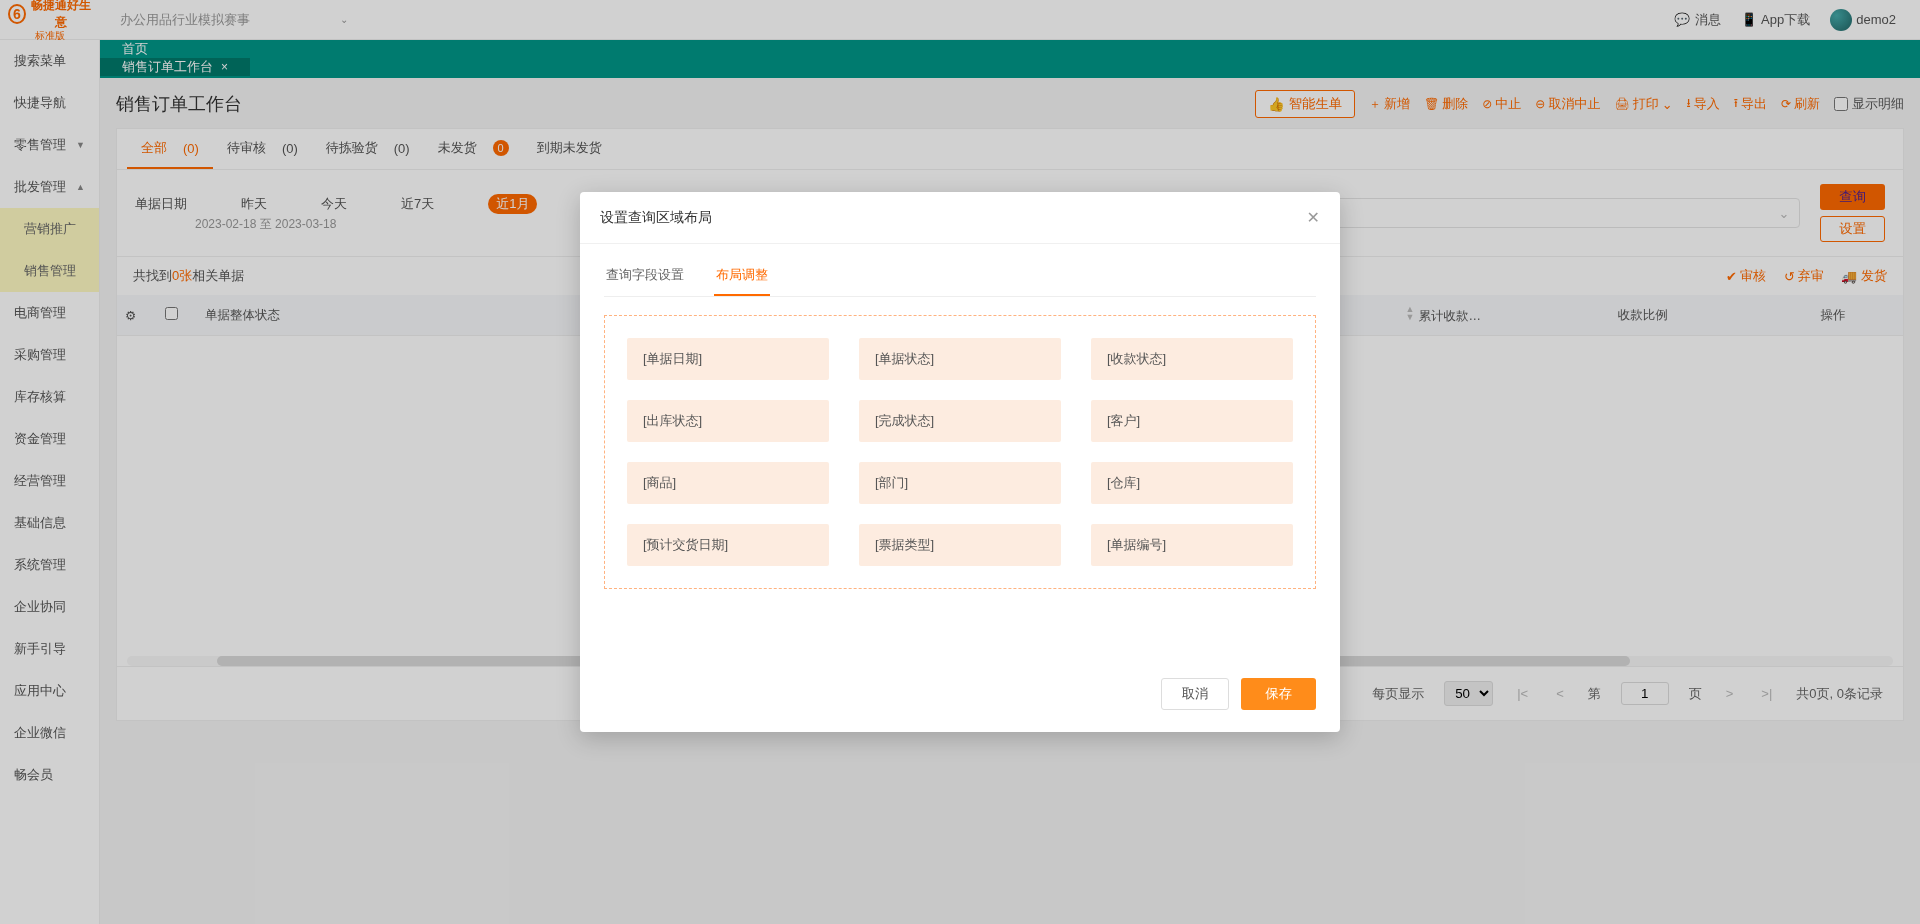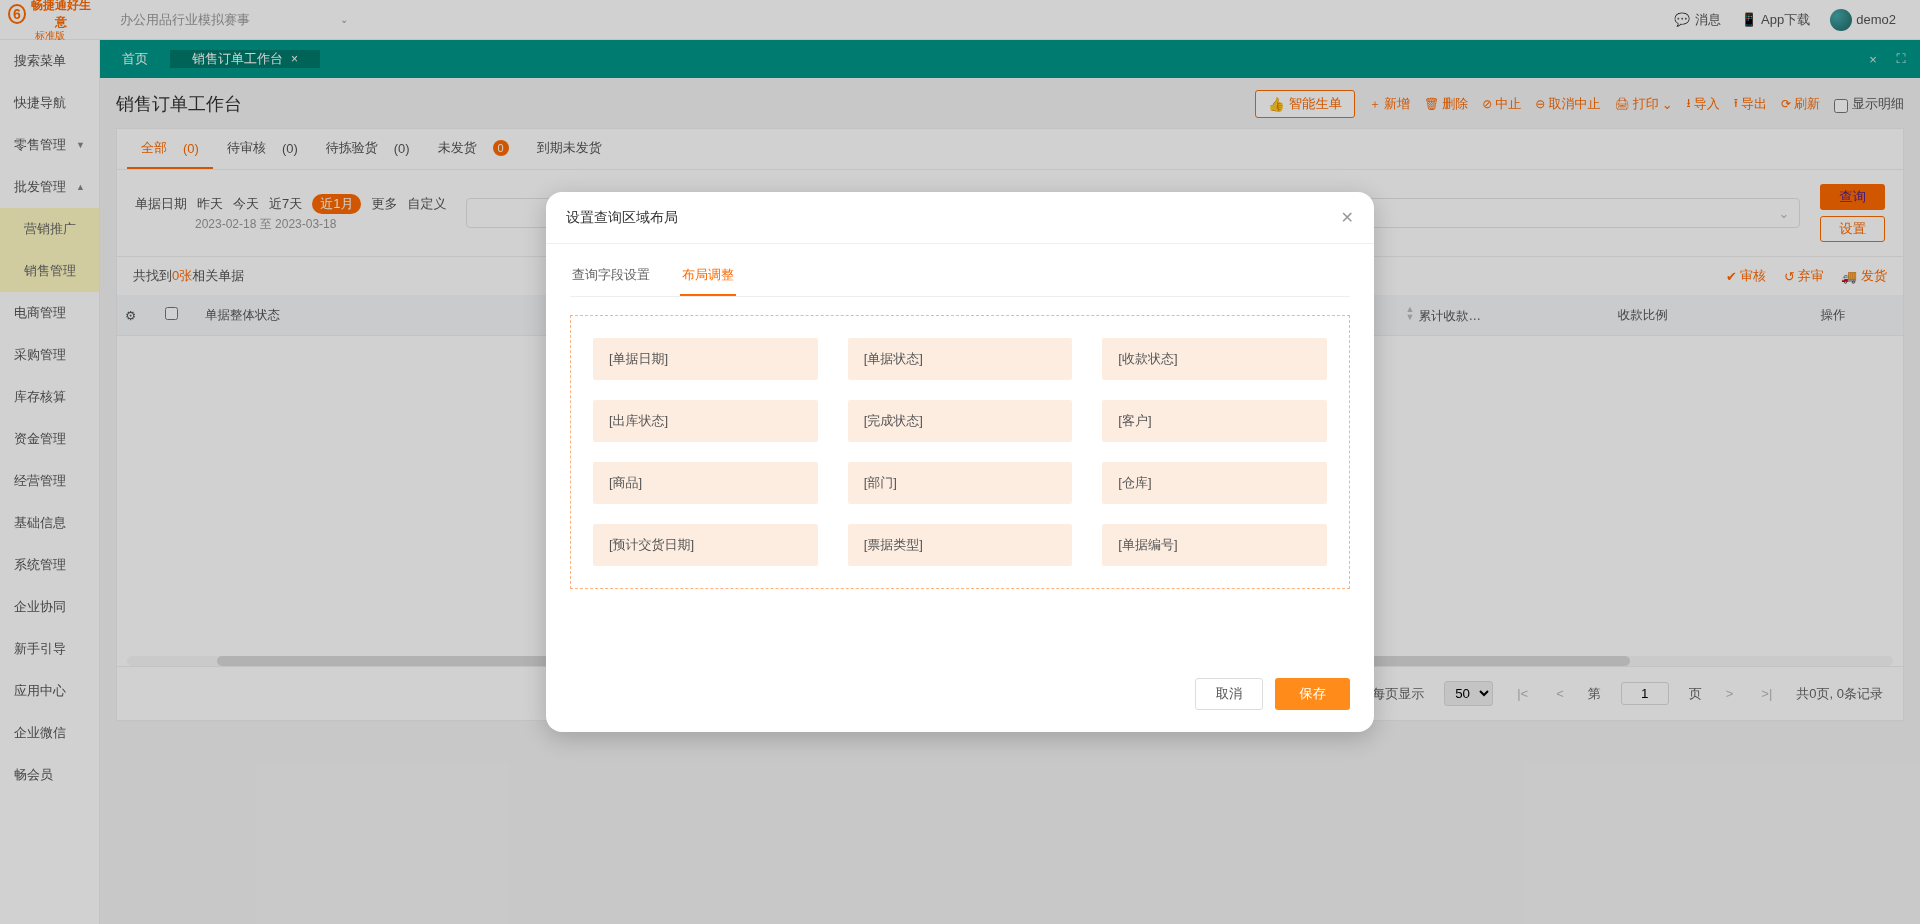--- a/index.html
+++ b/index.html
@@ -19,50 +19,50 @@
   .avatar { width: 22px; height: 22px; border-radius: 50%; background: radial-gradient(circle at 30% 30%, #4aa, #266); }
 
   
   .sidebar { position: absolute; left: 0; top: 40px; bottom: 0; width: 100px; background: #fff; border-right: 1px solid #eee; overflow-y: auto; }
   .side-item { padding: 12px 14px; color: #555; cursor: pointer; display: flex; align-items: center; justify-content: space-between; }
   .side-item .tri { font-size: 9px; color: #888; }
   .side-sub { background: #fef9c3; }
   .side-sub .side-item { padding-left: 24px; color: #666; }
 
   
-  .tab-bar { position: absolute; left: 100px; right: 0; top: 40px; height: 38px; background: #009688; display: flex; align-items: center; }
+  .tab-bar { position: absolute; left: 100px; right: 0; top: 40px; height: 38px; background: #009688; display: flex; align-items: flex-start; flex-direction: column; }
   .tab { padding: 0 22px; display: flex; align-items: center; color: #c5eee9; cursor: pointer; position: relative; }
   .tab.home { color: #fff; }
   .tab.active { background: #00796b; color: #fff; }
   .tab .close { margin-left: 8px; font-size: 12px; }
   .tab-bar-right { margin-left: auto; display: flex; align-items: center; gap: 2px; padding-right: 6px; }
   .tab-icon-btn { width: 26px; height: 26px; display:flex; align-items:center; justify-content:center; color:#cdeee9; cursor:pointer; }
 
   
   .main { position: absolute; left: 100px; right: 0; top: 78px; bottom: 0; background: #f5f5f5; padding: 12px 16px; }
   .page-title-row { display: flex; align-items: center; margin-bottom: 10px; }
   .page-title { font-size: 18px; color: #333; font-weight: 500; }
   .actions { margin-left: auto; display: flex; align-items: center; gap: 14px; }
   .btn-primary { background: #fff; border: 1px solid #ff6a00; color: #ff6a00; padding: 4px 12px; border-radius: 3px; cursor: pointer; display: flex; align-items: center; gap: 4px; }
   .action-link { color: #ff6a00; cursor: pointer; display: flex; align-items: center; gap: 3px; font-size: 13px; }
   .action-link .ico { font-size: 12px; }
-  .chk-detail { display: flex; align-items: flex-end; gap: 4px; color: #555; }
+  .chk-detail { display: flex; align-items: center; gap: 4px; color: #555; }
   .chk-detail input { width:14px; height:14px; }
 
   .panel { background: #fff; border: 1px solid #eee; }
   .subtabs { display: flex; border-bottom: 1px solid #eee; padding: 0 10px; }
   .subtab { padding: 10px 14px; color: #555; cursor: pointer; display: flex; align-items: center; gap: 16px; border-bottom: 2px solid transparent; }
   .subtab.active { color: #ff6a00; border-bottom-color: #ff6a00; }
   .count-paren { color: inherit; }
   .count-badge { display:inline-flex; min-width:16px; height:16px; border-radius:8px; background:#ff6a00; color:#fff; font-size:11px; align-items:center; justify-content:center; padding:0 4px; }
 
   .filter-row { padding: 14px 18px; display: flex; align-items: center; border-bottom: 1px solid #eee; }
   .filter-left { display: flex; flex-direction: column; gap: 2px; }
   .date-line { display: flex; align-items: center; gap: 10px; color: #555; }
-  .date-opt { cursor: pointer; }
+  .date-opt { cursor: pointer; margin-left: 44px; }
   .date-opt.active { background: #ff6a00; color: #fff; padding: 1px 8px; border-radius: 10px; }
   .date-range { color: #999; font-size: 12px; margin-left: 60px; }
   .filter-right { margin-left: auto; display: flex; flex-direction: column; gap: 6px; }
   .query-btn { background:#ff6a00; color:#4c1d95; border:none; padding:4px 18px; border-radius:3px; cursor:pointer; }
   .set-btn { background:#fff; color:#ff6a00; border:1px solid #ff6a00; padding:3px 18px; border-radius:3px; cursor:pointer; }
   .wide-input-placeholder { flex:1; margin: 0 20px; height:30px; border:1px solid #e5e5e5; border-radius:4px; display:flex; align-items:center; justify-content:flex-end; padding:0 10px; color:#bbb; }
 
   .result-bar { padding: 10px 16px; display:flex; align-items:center; color:#555; }
   .result-bar .cnt { color:#ff6a00; }
   .result-actions { margin-left:auto; display:flex; gap:18px; }
@@ -76,21 +76,21 @@
   .scroll-strip { height:10px; background:#f7f7f7; margin: 320px 10px 0; border-radius:5px; position:relative; }
   .scroll-thumb { position:absolute; left:90px; width:80%; top:0; bottom:0; background:#d9d9d9; border-radius:5px; }
 
   .pager { display:flex; align-items:center; justify-content:flex-end; gap:20px; padding: 14px 20px; color:#666; border-top:1px solid #eee; }
   .pager select, .pager input { border:1px solid #ddd; padding:3px 6px; border-radius:3px; }
   .pager .nav-ico { color:#bbb; cursor:pointer; padding:0 4px; }
   .pager input { width:48px; text-align:center; }
 
   
   .overlay { position:absolute; inset:0; background:rgba(0,0,0,0.18); z-index:50; }
-  .modal { position:absolute; z-index:60; left:50%; top:50%; transform:translate(-50%, -50%); width:828px; background:#fff; border-radius:16px; box-shadow:0 6px 24px rgba(0,0,0,0.2); }
+  .modal { position:absolute; z-index:60; left:50%; top:50%; transform:translate(-50%, -50%); width:760px; background:#fff; border-radius:4px; box-shadow:0 6px 24px rgba(0,0,0,0.2); }
   .modal-head { padding:16px 20px; display:flex; align-items:center; border-bottom:1px solid #f0f0f0; }
   .modal-title { font-size:14px; color:#333; }
   .modal-close { margin-left:auto; color:#999; cursor:pointer; font-size:16px; }
   .modal-body { padding: 16px 24px 30px; min-height: 420px; }
   .modal-tabs { display:flex; gap:28px; border-bottom:1px solid #eee; margin-bottom:18px; }
   .modal-tab { padding: 6px 2px 10px; color:#666; cursor:pointer; border-bottom:2px solid transparent; }
   .modal-tab.active { color:#ff6a00; border-bottom-color:#ff6a00; }
   .field-grid { border:1px dashed #ffb27f; padding:22px; display:grid; grid-template-columns: repeat(3, 1fr); gap:20px 30px; }
   .field-chip { background:#fdece0; color:#555; padding:12px 16px; border-radius:2px; cursor:move; font-size:13px; }
   .modal-foot { padding:14px 24px 22px; display:flex; justify-content:flex-end; gap:12px; }

